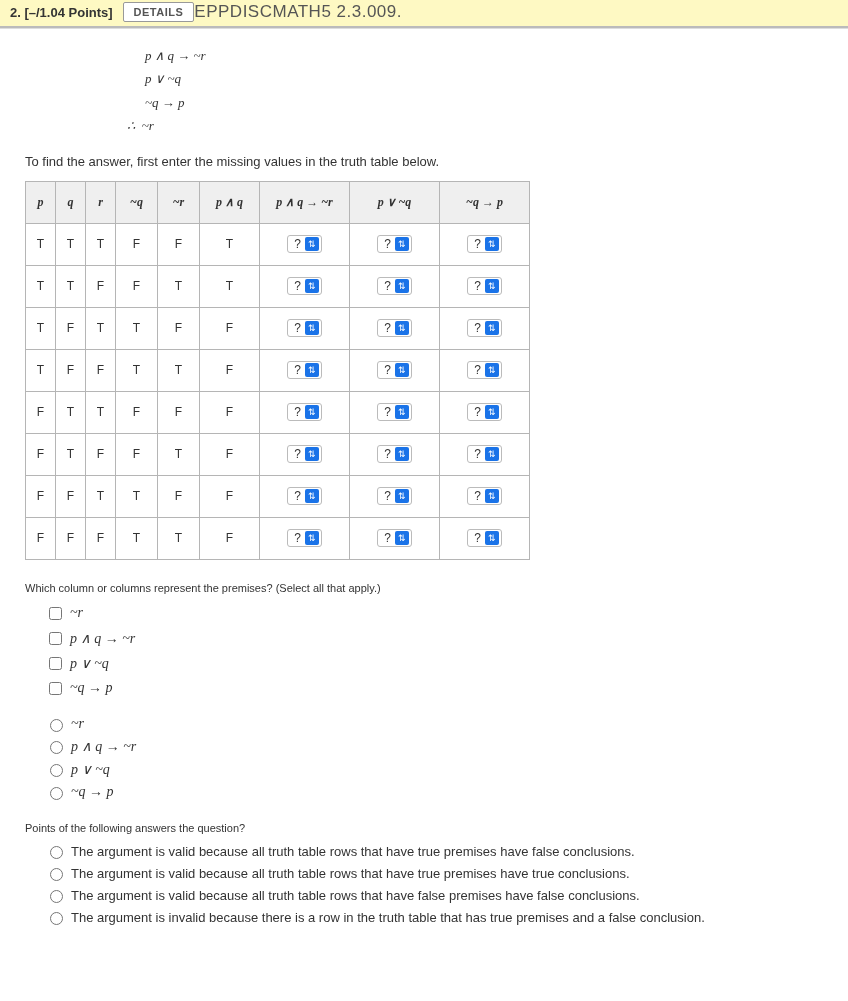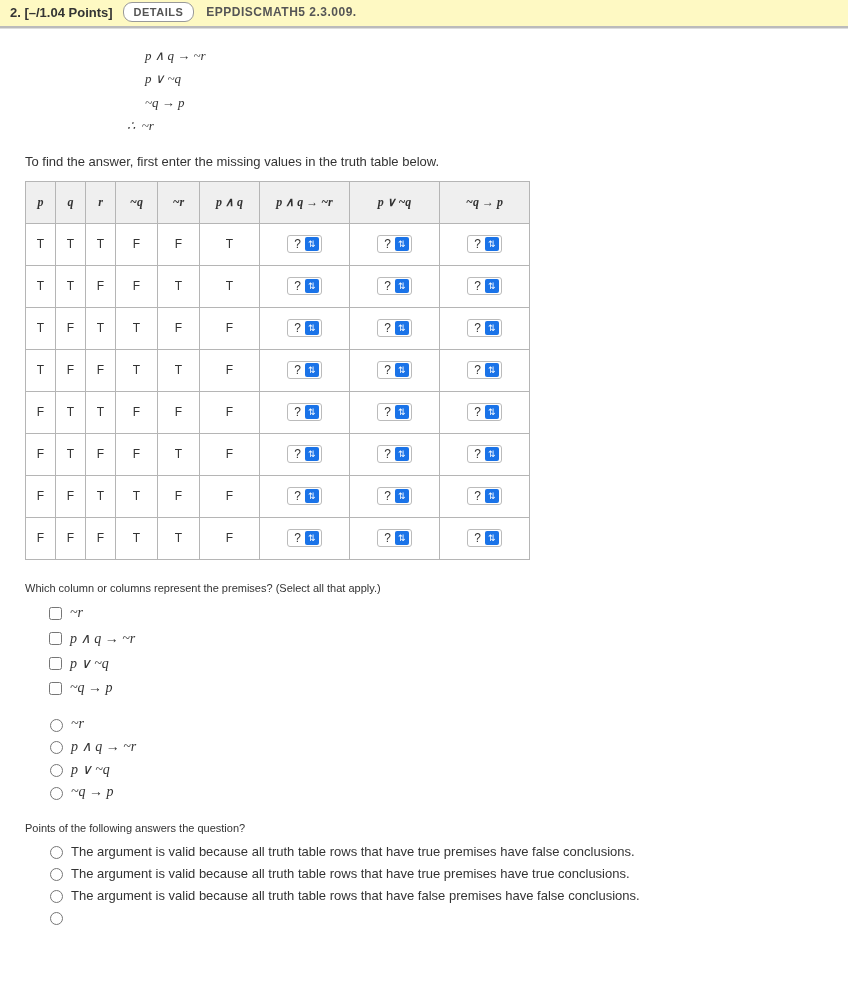--- a/index.html
+++ b/index.html
@@ -18,32 +18,31 @@
     background: #fef9c3;
   }
   .q-num {
     font-weight: bold;
     font-size: 13px;
     margin-right: 10px;
     color: #333;
   }
   .details-btn {
     border: 1px solid #999;
-    border-radius: 9px;
+    border-radius: 2px;
     padding: 3px 10px;
     font-size: 11px;
     font-weight: bold;
     color: #555;
     background: #fff;
-    margin-right: 12px;
     letter-spacing: 0.5px;
   }
   .refcode {
-    font-size: 12px;
-    font-weight: bold;
+    font-size: 17px;
+    font-weight: normal;
     color: #555;
     letter-spacing: 0.5px;
   }
   .content {
     padding: 15px 25px 20px 25px;
     border-top: 1px solid #ddd;
   }
   .prompt {
     font-size: 13px;
     margin-bottom: 12px;
@@ -366,16 +365,17 @@
     <div class="final-row">
       <input type="radio" name="ans" style="">
       <span>The argument is valid because all truth table rows that have true premises have true conclusions.</span>
     </div>
     <div class="final-row">
       <input type="radio" name="ans" style="">
       <span>The argument is valid because all truth table rows that have false premises have false conclusions.</span>
     </div>
     <div class="final-row">
       <input type="radio" name="ans" style="">
+      <span>The argument is invalid because there is a row in the truth table that has true premises and a false conclusion.</span>
     </div>
   </div>
 
 </div>
 
 </body></html>

